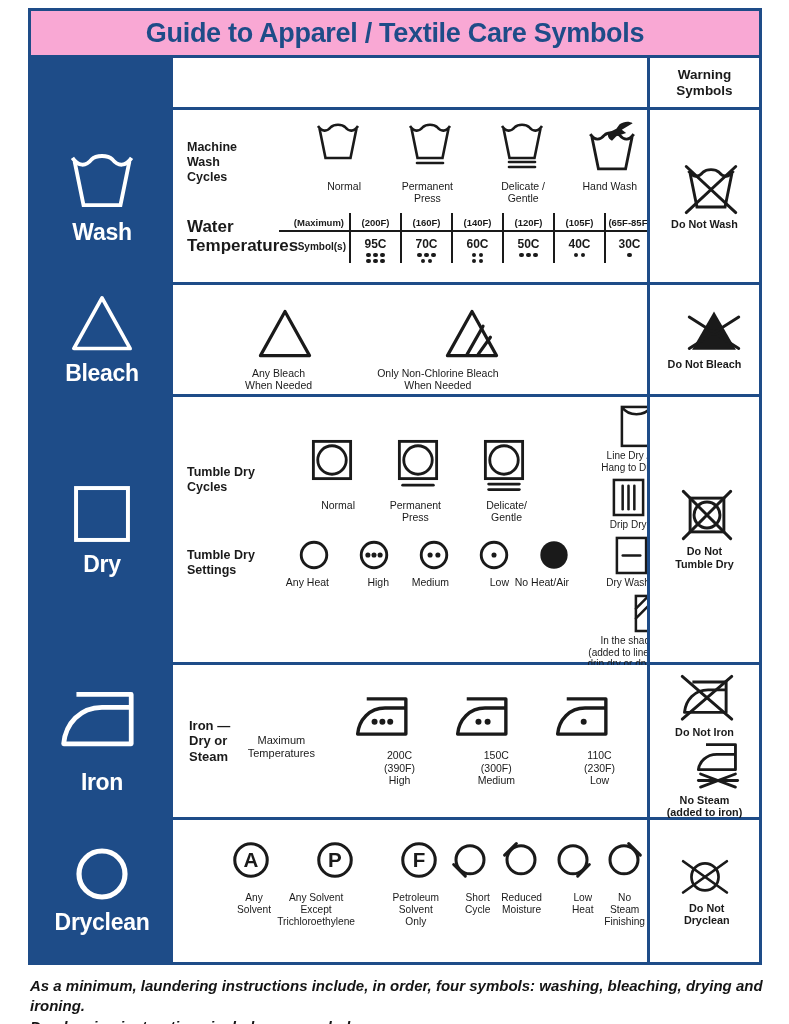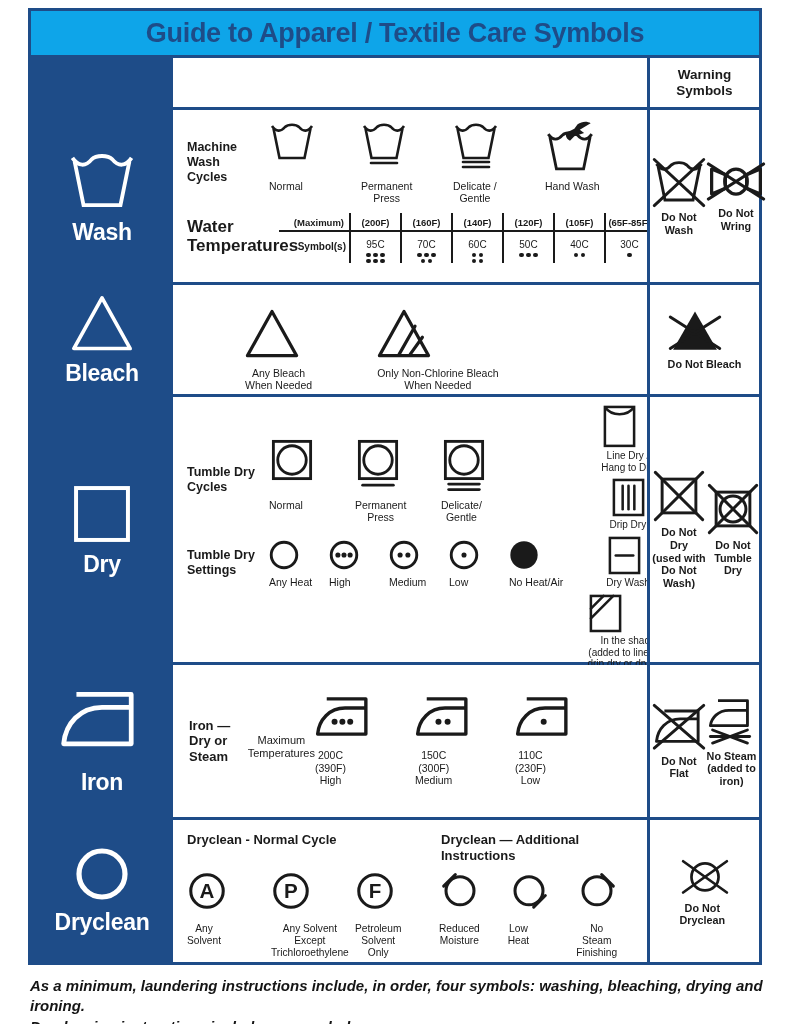--- a/index.html
+++ b/index.html
@@ -3,60 +3,60 @@
 <meta charset="utf-8">
 <style>
   :root{
     --blue:#1e4c88;
     --ink:#1a1a1a;
   }
   *{box-sizing:border-box;margin:0;padding:0}
   html,body{background:#fff}
   body{font-family:"Liberation Sans","DejaVu Sans",sans-serif;color:var(--ink);}
   .page{position:relative;width:789px;height:1024px;background:#fff;overflow:hidden}
-  .box{position:absolute;left:28px;top:8px;width:734px;border:3px solid var(--blue);background:#0ea5e9}
+  .box{position:absolute;left:28px;top:8px;width:734px;border:3px solid var(--blue);background:#f9a8d4}
   .title-bar{height:47px;display:flex;align-items:center;justify-content:center;border-bottom:3px solid var(--blue)}
   .title{color:var(--blue);font-size:27px;font-weight:bold;letter-spacing:-0.3px;white-space:nowrap}
   .grid{display:grid;grid-template-columns:142px 474px 112px;grid-template-rows:52px 175px 112px 268px 155px 142px;color:var(--ink)}
   .side{grid-column:1;grid-row:1/7;background:var(--blue);color:#fff;display:flex;flex-direction:column}
   .side-slot{display:flex;flex-direction:column;align-items:center;justify-content:center;gap:8px}
   .side-label{font-weight:bold;font-size:23px;letter-spacing:-0.3px}
   .cell{background:#fff}
   .bb{border-bottom:3px solid var(--blue)}
-  .warn{border-left:3px solid var(--blue);display:flex;flex-direction:row;align-items:center;justify-content:space-evenly;padding:8px 2px;text-align:center}
+  .warn{border-left:3px solid var(--blue);display:flex;flex-direction:column;align-items:center;justify-content:space-evenly;padding:8px 2px;text-align:center}
   .warn-head{border-left:3px solid var(--blue);display:flex;align-items:center;justify-content:center;text-align:center}
   .warn-head-text{font-weight:bold;font-size:13.5px;line-height:1.15;white-space:pre-line}
   .main{padding:10px 4px 4px 14px}
 
   .group-label{font-weight:bold;font-size:12.5px;line-height:1.2;white-space:pre-line}
   .sub-label{font-size:11px;line-height:1.2;white-space:pre-line;text-align:center;margin-top:16px}
   .caption{font-size:10.5px;line-height:1.18;white-space:pre-line;text-align:center;margin-top:4px}
   .cells{display:flex}
-  .sym-cell{display:flex;flex-direction:column;align-items:flex-start}
+  .sym-cell{display:flex;flex-direction:column;align-items:flex-end}
   .sym-icon{display:flex;align-items:flex-start;justify-content:center}
   .sym-icon svg{display:block;height:auto;width:46px}
 
   
   .cycles-row{display:flex;align-items:center}
   .cycles-row .group-label{width:82px;flex:none}
   #wash-cycles .sym-cell{width:92px}
   #wash-cycles .sym-icon{height:56px}
   .icon-handwash svg{width:50px}
 
   .temp-table{display:flex;margin-top:8px;align-items:flex-start}
   .tt-label{width:92px;flex:none;font-weight:bold;font-size:17px;line-height:1.15;white-space:pre-line;padding-top:4px}
   .tt-sub{width:70px;flex:none;text-align:right;font-size:9.5px;font-weight:600}
   .tt-sub-top{height:19px;border-bottom:2px solid var(--ink);padding:4px 5px 0 0}
   .tt-sub-bot{padding:9px 3px 0 0;font-size:10px}
   .tt-cols{display:flex}
   .tt-col{width:51px;border-left:2px solid var(--ink)}
   .tt-col:last-child{border-right:2px solid var(--ink)}
   .tt-top{height:19px;border-bottom:2px solid var(--ink);font-size:9.5px;font-weight:700;text-align:center;padding-top:4px;white-space:nowrap}
   .tt-bot{padding-top:2px;text-align:center}
-  .tt-c{font-size:10px;font-weight:400}
+  .tt-c{font-size:12px;font-weight:700}
   .dots{display:flex;flex-direction:column;gap:1.5px;align-items:center;margin-top:1px}
   .drow{display:flex;gap:2.5px}
   .dot{width:4.5px;height:4.5px;border-radius:50%;background:var(--ink)}
 
   
   .bleach-cells{padding:14px 0 0 58px;gap:65px;align-items:flex-start}
   .bleach-cells .sym-icon{height:54px}
   .icon-triangle svg,.icon-triangle-striped svg{width:54px}
 
   
@@ -307,32 +307,20 @@
             <span class="sym-icon icon-do-not-wash">
               <svg viewBox="0 2 48 47" xmlns="http://www.w3.org/2000/svg">
                 <path d="M4 10 C8 16 13 16 17 11 C20 8 28 8 31 11 C35 16 40 16 44 10" fill="none" stroke="currentColor" stroke-width="2.6"></path>
                 <path d="M5.5 12.5 L11.5 42 L36.5 42 L42.5 12.5" fill="none" stroke="currentColor" stroke-width="2.6"></path>
                 <path d="M2 6 L46 47" fill="none" stroke="currentColor" stroke-width="2.6" stroke-linecap="round"></path>
                 <path d="M46 6 L2 47" fill="none" stroke="currentColor" stroke-width="2.6" stroke-linecap="round"></path>
               </svg>
             </span>
             <span class="caption">Do Not Wash</span>
           </div>
-          <div class="sym-cell">
-            <span class="sym-icon icon-do-not-wring">
-              <svg viewBox="0 6 48 36" xmlns="http://www.w3.org/2000/svg">
-                <ellipse cx="24" cy="24" rx="9" ry="10" fill="none" stroke="currentColor" stroke-width="2.6"></ellipse>
-                <path d="M4.5 14 L15.5 18.5 L15.5 29.5 L4.5 34 Z" fill="none" stroke="currentColor" stroke-width="2.6" stroke-linejoin="round"></path>
-                <path d="M43.5 14 L32.5 18.5 L32.5 29.5 L43.5 34 Z" fill="none" stroke="currentColor" stroke-width="2.6" stroke-linejoin="round"></path>
-                <path d="M2 10 L46 38" fill="none" stroke="currentColor" stroke-width="2.6" stroke-linecap="round"></path>
-                <path d="M46 10 L2 38" fill="none" stroke="currentColor" stroke-width="2.6" stroke-linecap="round"></path>
-              </svg>
-            </span>
-            <span class="caption">Do Not Wring</span>
-          </div>
         </div>
 
       <div class="cell bb main">
         <div class="cells bleach-cells" id="bleach-cells">
             <div class="sym-cell">
               <span class="sym-icon icon-triangle">
                 <svg viewBox="2 4 44 41" xmlns="http://www.w3.org/2000/svg">
                   <path d="M24 6 L44 42 L4 42 Z" fill="none" stroke="currentColor" stroke-width="2.6" stroke-linejoin="round"></path>
                 </svg>
               </span>
@@ -498,32 +486,20 @@
                 </svg>
               </span>
               <span class="caption">In the shade
 (added to line dry,
 drip dry or dry flat)</span>
             </div>
           </div>
       </div>
       <div class="cell bb warn" id="warn-dry">
           <div class="sym-cell">
-            <span class="sym-icon icon-do-not-dry">
-              <svg viewBox="0 0 48 48" xmlns="http://www.w3.org/2000/svg">
-                <rect x="9" y="9" width="30" height="30" fill="none" stroke="currentColor" stroke-width="2.6"></rect>
-                <path d="M3 3 L45 45" fill="none" stroke="currentColor" stroke-width="2.6" stroke-linecap="round"></path>
-                <path d="M45 3 L3 45" fill="none" stroke="currentColor" stroke-width="2.6" stroke-linecap="round"></path>
-              </svg>
-            </span>
-            <span class="caption">Do Not Dry
-(used with
-Do Not Wash)</span>
-          </div>
-          <div class="sym-cell">
             <span class="sym-icon icon-do-not-tumble-dry">
               <svg viewBox="0 0 48 48" xmlns="http://www.w3.org/2000/svg">
                 <rect x="9" y="9" width="30" height="30" fill="none" stroke="currentColor" stroke-width="2.6"></rect>
                 <circle cx="24" cy="24" r="11.5" fill="none" stroke="currentColor" stroke-width="2.6"></circle>
                 <path d="M3 3 L45 45" fill="none" stroke="currentColor" stroke-width="2.6" stroke-linecap="round"></path>
                 <path d="M45 3 L3 45" fill="none" stroke="currentColor" stroke-width="2.6" stroke-linecap="round"></path>
               </svg>
             </span>
             <span class="caption">Do Not
 Tumble Dry</span>
@@ -578,41 +554,37 @@
       </div>
       <div class="cell bb warn" id="warn-iron">
           <div class="sym-cell">
             <span class="sym-icon icon-do-not-iron">
               <svg viewBox="0 5 48 44" xmlns="http://www.w3.org/2000/svg">
                 <path d="M11 13 L41 13 L41 40 L4 40 C5 29 13 20 25 20 L41 20" fill="none" stroke="currentColor" stroke-width="2.6" stroke-linejoin="round"></path>
                 <path d="M2 8 L46 46" fill="none" stroke="currentColor" stroke-width="2.6" stroke-linecap="round"></path>
                 <path d="M46 8 L2 46" fill="none" stroke="currentColor" stroke-width="2.6" stroke-linecap="round"></path>
               </svg>
             </span>
-            <span class="caption">Do Not Flat</span>
+            <span class="caption">Do Not Iron</span>
           </div>
           <div class="sym-cell">
             <span class="sym-icon icon-no-steam">
               <svg viewBox="2 2 44 48" xmlns="http://www.w3.org/2000/svg">
                 <path d="M13 8 L40 8 L40 31 L6 31 C7 24 13 17 23 17 L40 17" fill="none" stroke="currentColor" stroke-width="2.6" stroke-linejoin="round"></path>
                 <path d="M8 35 L40 47" fill="none" stroke="currentColor" stroke-width="2.6" stroke-linecap="round"></path>
                 <path d="M40 35 L8 47" fill="none" stroke="currentColor" stroke-width="2.6" stroke-linecap="round"></path>
                 <path d="M6 41 L42 41" fill="none" stroke="currentColor" stroke-width="2.6" stroke-linecap="round"></path>
               </svg>
             </span>
             <span class="caption">No Steam
 (added to iron)</span>
           </div>
         </div>
 
       <div class="cell main dc-main">
-        <div class="dc-headers">
-          <div class="group-label dc-h1">Dryclean - Normal Cycle</div>
-          <div class="group-label dc-h2">Dryclean — Additional Instructions</div>
-        </div>
         <div class="dc-cells">
           <div class="cells dc-normal" id="dc-normal">
               <div class="sym-cell">
                 <span class="sym-icon icon-circle-A">
                   <svg viewBox="7 7 34 34" xmlns="http://www.w3.org/2000/svg">
                     <circle cx="24" cy="24" r="13.8" fill="none" stroke="currentColor" stroke-width="2.6"></circle>
                     <text x="24" y="30" text-anchor="middle" font-family="'Liberation Sans','DejaVu Sans',sans-serif" font-size="17.5" font-weight="bold" fill="currentColor">A</text>
                   </svg>
                 </span>
                 <span class="caption">Any
@@ -635,20 +607,30 @@
                     <circle cx="24" cy="24" r="13.8" fill="none" stroke="currentColor" stroke-width="2.6"></circle>
                     <text x="24" y="30" text-anchor="middle" font-family="'Liberation Sans','DejaVu Sans',sans-serif" font-size="17.5" font-weight="bold" fill="currentColor">F</text>
                   </svg>
                 </span>
                 <span class="caption">Petroleum
 Solvent
 Only</span>
               </div>
             </div>
           <div class="cells dc-add" id="dc-add">
+              <div class="sym-cell">
+                <span class="sym-icon icon-circle-slash-bl">
+                  <svg viewBox="6 9 36 35" xmlns="http://www.w3.org/2000/svg">
+                    <circle cx="24" cy="26" r="12" fill="none" stroke="currentColor" stroke-width="2.6"></circle>
+                    <path d="M10 30 L20 40" fill="none" stroke="currentColor" stroke-width="2.6" stroke-linecap="round"></path>
+                  </svg>
+                </span>
+                <span class="caption">Short
+Cycle</span>
+              </div>
               <div class="sym-cell">
                 <span class="sym-icon icon-circle-slash-tl">
                   <svg viewBox="6 9 36 35" xmlns="http://www.w3.org/2000/svg">
                     <circle cx="24" cy="26" r="12" fill="none" stroke="currentColor" stroke-width="2.6"></circle>
                     <path d="M10 22 L20 12" fill="none" stroke="currentColor" stroke-width="2.6" stroke-linecap="round"></path>
                   </svg>
                 </span>
                 <span class="caption">Reduced
 Moisture</span>
               </div>

